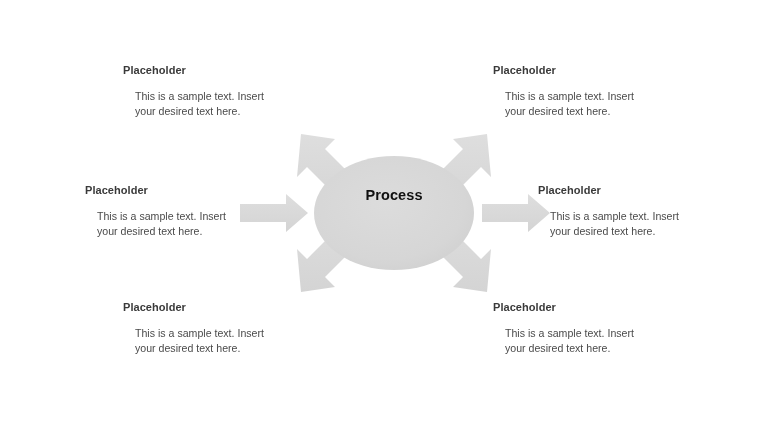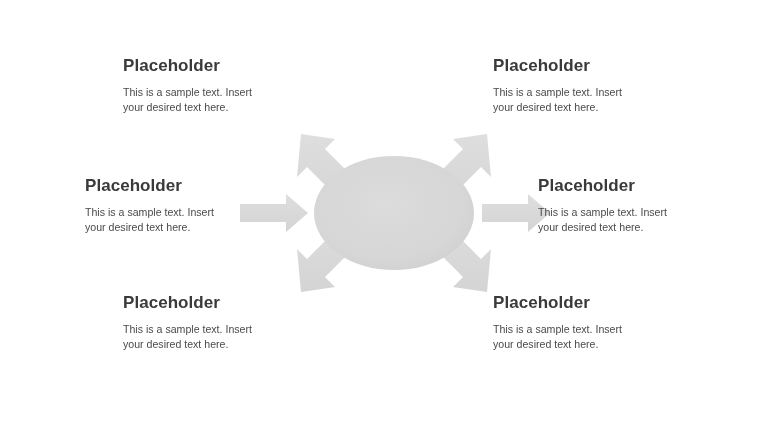--- a/index.html
+++ b/index.html
@@ -48,32 +48,32 @@
   .process-label .ln {
     display: block;
   }
 
   
   .block {
     position: absolute;
     width: 180px;
   }
   .block .title {
-    font-size: 17px;
+    font-size: 11px;
     font-weight: bold;
     color: #3a3a3a;
     line-height: 1.2;
-    margin: 8px 0 9px 0;
+    margin: 16px 0 9px 0;
     letter-spacing: 0.05px;
   }
   .block .body {
     font-size: 10.6px;
     color: #4a4a4a;
     line-height: 1.42;
-    margin: 0;
+    margin: 12px;
   }
   .block .body .ln {
     display: block;
   }
 
   
   .r-top    { top: 48px; }
   .r-mid    { top: 168px; }
   .r-bot    { top: 285px; }
   .c-left-in   { left: 123px; }
@@ -112,20 +112,21 @@
       </g>
 
       <ellipse cx="156" cy="85" rx="80" ry="57" fill="url(#ellipseShade)"></ellipse>
 
       <polygon fill="url(#arrowShade)" points="2,76 48,76 48,66 70,85 48,104 48,94 2,94"></polygon>
 
       <polygon fill="url(#arrowShade)" points="244,76 290,76 290,66 312,85 290,104 290,94 244,94"></polygon>
     </svg>
 
     <div class="process-label">
+      <span class="ln">Process</span>
     </div>
   </div>
 
   <div class="block r-top c-left-in">
     <div class="title">Placeholder</div>
     <div class="body">
       <span class="ln">This is a sample text. Insert</span>
       <span class="ln">your desired text here.</span>
     </div>
   </div>

